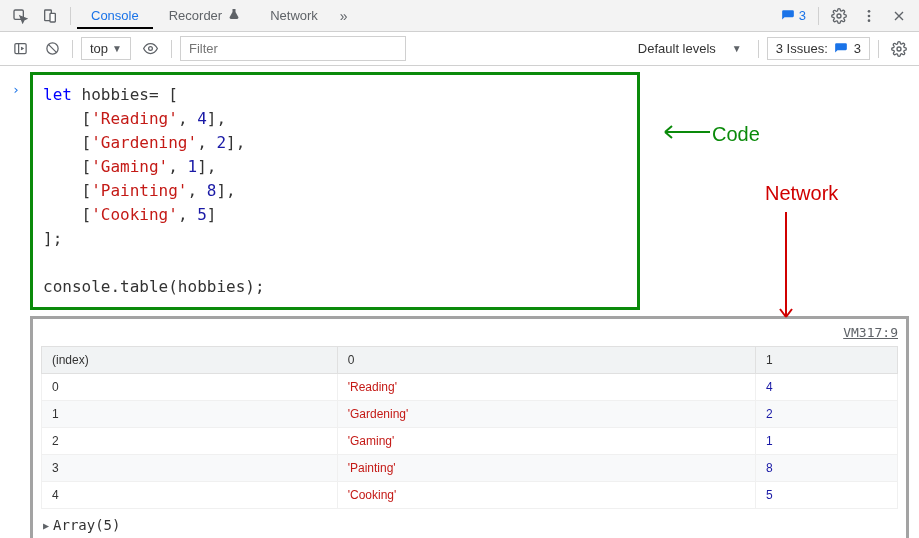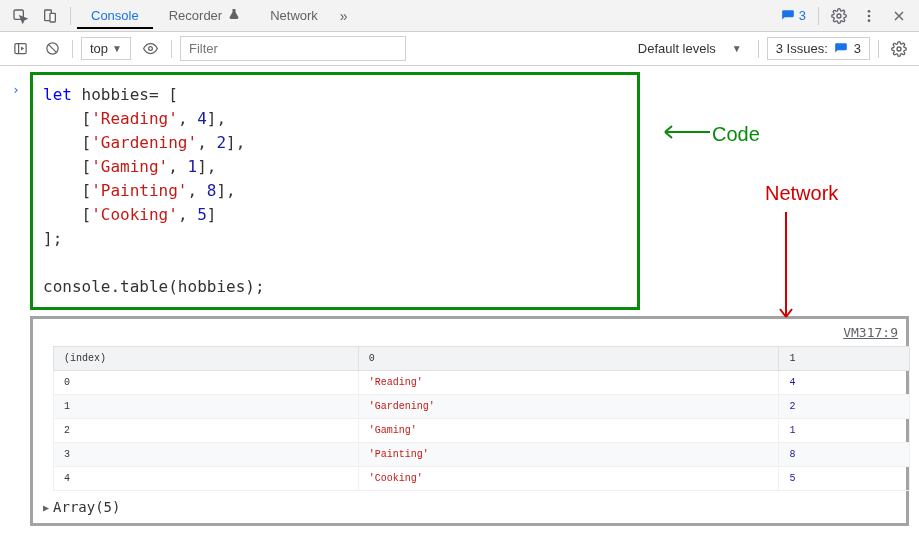--- a/index.html
+++ b/index.html
@@ -29,21 +29,21 @@
 .num { color: #1a1aa6; }
 .func { color: #333; }
 .annotation { position: absolute; display: flex; align-items: center; gap: 2px; font-size: 20px; }
 .annotation.green { color: #0a8a0a; left: 660px; top: 50px; }
 .annotation.red { color: #d00000; left: 765px; top: 110px; }
 .arrow-left-green svg { width: 50px; height: 20px; stroke: #0a8a0a; fill: none; stroke-width: 2; }
 .arrow-down-red { position: absolute; left: 776px; top: 140px; }
 .arrow-down-red svg { width: 20px; height: 110px; stroke: #d00000; fill: none; stroke-width: 2; }
 .output-box { border: 3px solid #a3a3a3; margin: 4px 10px 10px 30px; padding: 4px 0; }
 .vm-link { text-align: right; padding: 2px 8px; font-family: Consolas, monospace; font-size: 13px; color: #5f6368; text-decoration: underline; cursor: pointer; }
-.ctable { width: calc(100% - 16px); margin: 4px 20px; border-collapse: collapse; font-family: Liberation Mono, monospace; font-size: 10px; }
+.ctable { width: calc(100% - 16px); margin: 4px 8px; border-collapse: collapse; font-family: Liberation Sans, sans-serif; font-size: 12px; }
 .ctable th { text-align: left; padding: 6px 10px; background: #f1f3f4; border: 1px solid #e0e0e0; font-weight: normal; color: #333; }
 .ctable td { padding: 6px 10px; border: 1px solid #f0f0f0; }
 .ctable tr:nth-child(even) td { background: #f8f9fa; }
 .val-str { color: #c41a16; }
 .val-num { color: #1a1aa6; }
 .array-line { font-family: Consolas, monospace; font-size: 14px; padding: 4px 10px; display: flex; align-items: center; gap: 4px; cursor: pointer; }
 .array-line .tri { font-size: 10px; color: #5f6368; }
 .gear-icon svg, .dots-icon svg, .close-icon svg { width: 16px; height: 16px; }
 .flask svg { width: 12px; height: 12px; fill: #5f6368; }
 .chev-down { font-size: 10px; color: #5f6368; }

